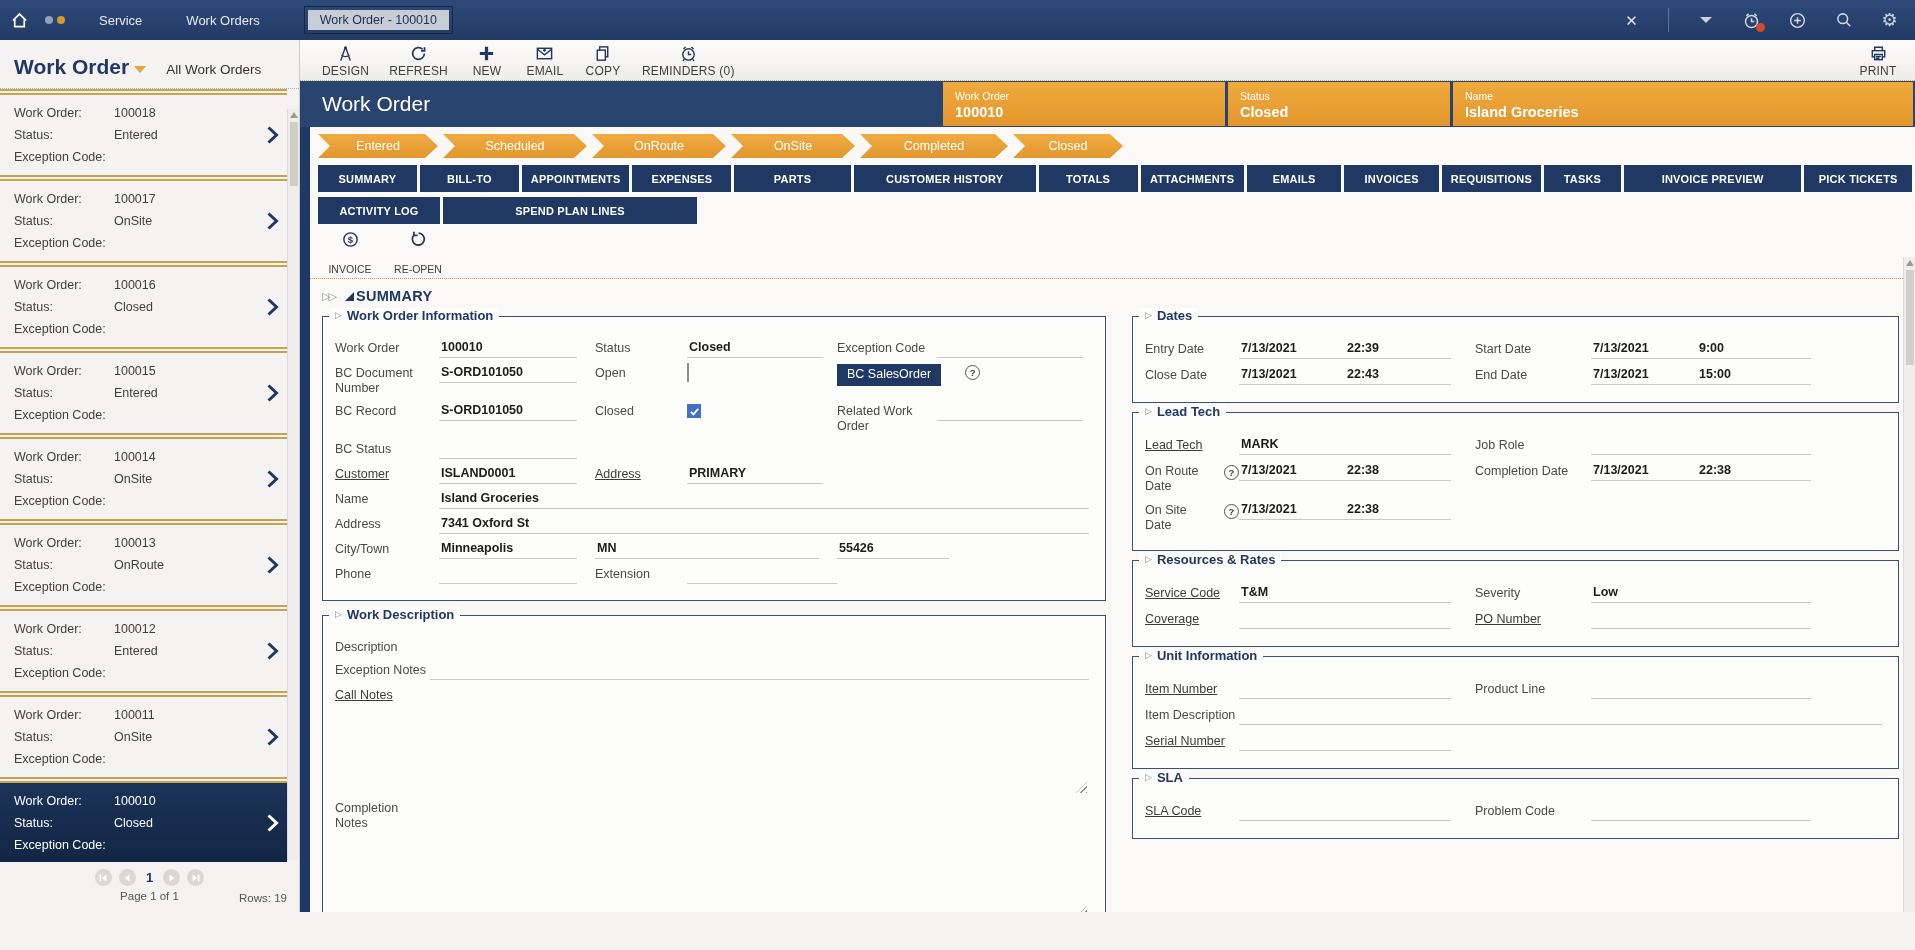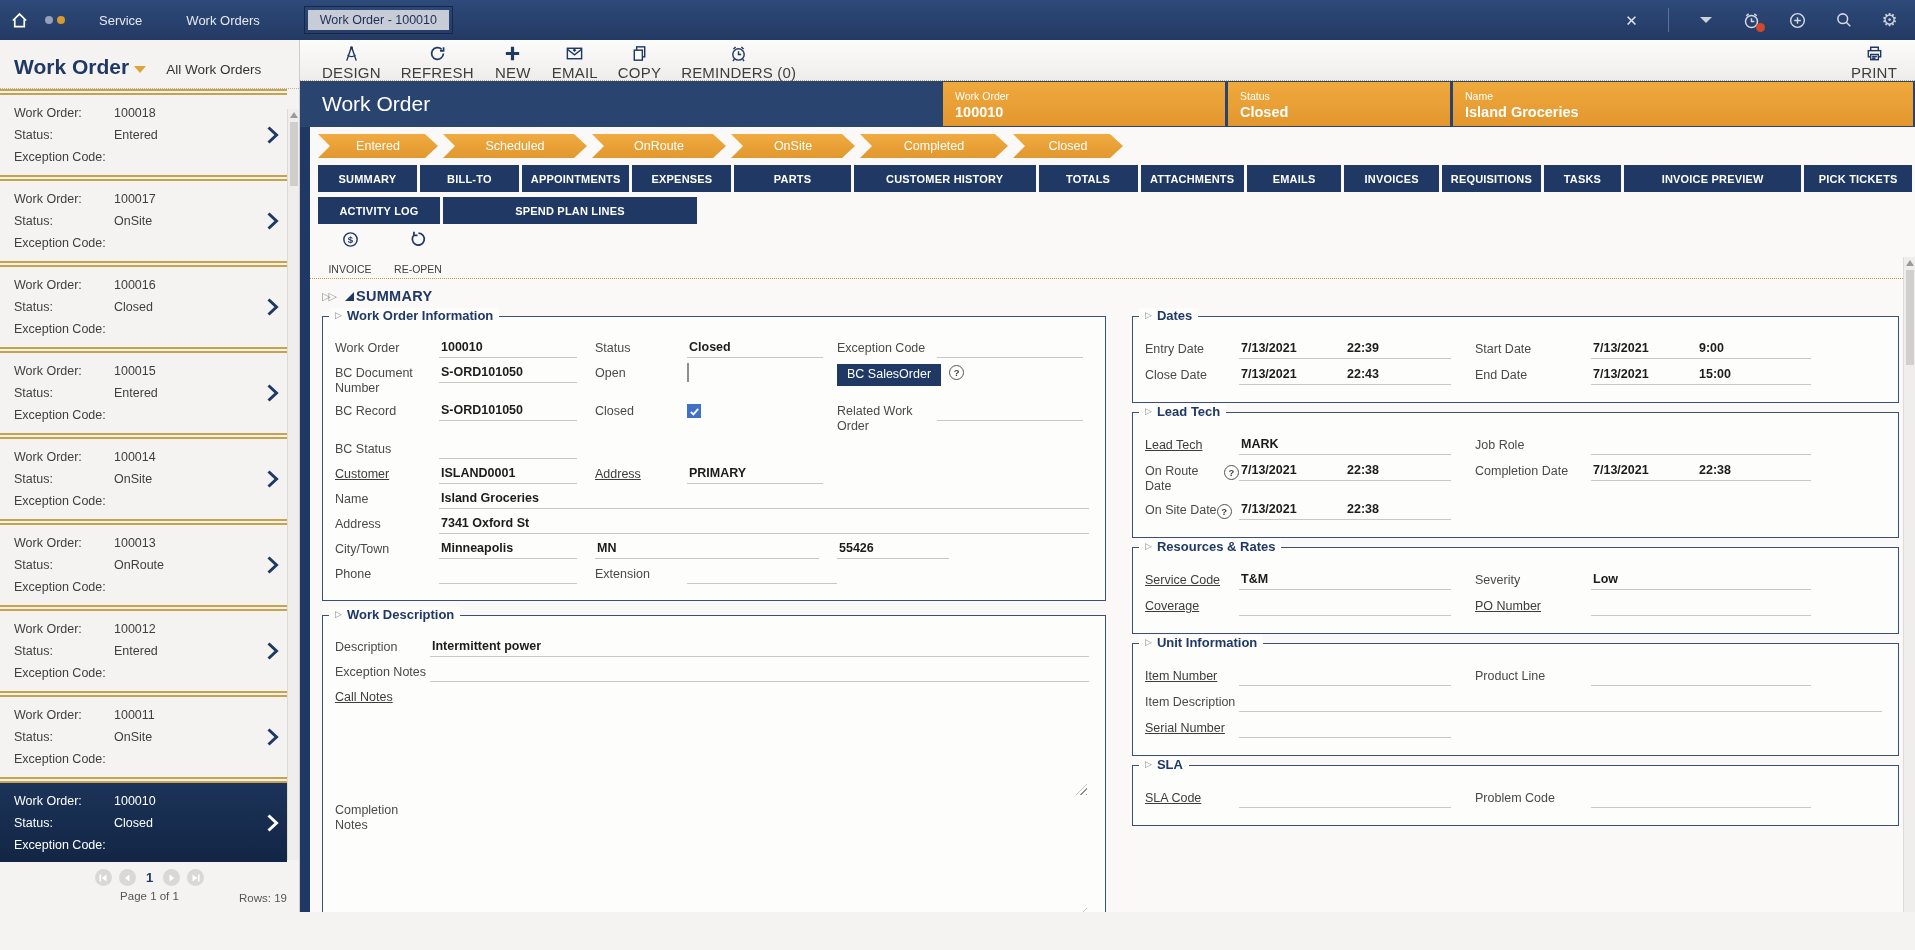--- a/index.html
+++ b/index.html
@@ -48,21 +48,21 @@
 .pager{display:flex;align-items:center;justify-content:center;gap:7px}
 .pcirc{width:17px;height:17px;border-radius:50%;background:#d9d8d5;display:flex;align-items:center;justify-content:center;cursor:pointer}
 .pnum{font-size:13px;font-weight:700;color:#1f3864;margin:0 3px}
 .pinfo{text-align:center;font-size:11.5px;color:#555;margin-top:4px}
 .prows{position:absolute;right:12px;bottom:8px;font-size:11.5px;color:#555}
 
 
 .main{flex:1;display:flex;flex-direction:column;position:relative;background:#faf9f7;min-width:0}
 .toolbar{height:41px;background:linear-gradient(180deg,#fcfcfb,#efedea);border-bottom:1px dotted #b0a98f;display:flex;align-items:flex-start;padding:3px 12px 0 16px;gap:8px;flex:none}
 .tbtn{display:flex;flex-direction:column;align-items:center;min-width:50px;padding:1px 6px;color:#1f3864;cursor:pointer}
-.tbtn .lbl{font-size:15px;color:#3e3e3e;margin-top:1px;letter-spacing:.2px;white-space:nowrap}
+.tbtn .lbl{font-size:12px;color:#3e3e3e;margin-top:1px;letter-spacing:.2px;white-space:nowrap}
 .tb-spacer{flex:1}
 
 .rec-header{height:46px;background:#2a4470;display:flex;align-items:stretch;flex:none}
 .rec-title{color:#fff;font-size:21px;font-weight:400;align-self:center;padding-left:22px;flex:1}
 .badges{display:flex;gap:3px;padding:1px 2px 1px 0}
 .badge{background:linear-gradient(180deg,#efa93d,#e3972e);color:#fff;padding:4px 12px 3px;display:flex;flex-direction:column;justify-content:center;cursor:default}
 .badge .bl{font-size:10.5px}
 .badge .bv{font-size:14.5px;font-weight:600;margin-top:2px}
 .badge.b1{width:282px}.badge.b2{width:222px}.badge.b3{width:460px}
 
@@ -103,21 +103,21 @@
 .c3l{width:100px;flex:none}.c3v{width:146px;flex:none}
 .wst{width:224px;flex:none}
 .spz{width:18px;flex:none}
 .wzip{width:112px;flex:none}
 .wext{width:150px;flex:none}
 .ufwide{flex:1;margin-right:4px}
 .cb{width:14px;height:14px;border:1px solid #8f8f8f;background:#fff;margin-top:2px;cursor:pointer}
 .cb.checked{background:#4170c8;border-color:#4170c8;display:flex;align-items:center;justify-content:center}
 .bc-btn{background:#1f3864;color:#fff;font-size:12.5px;padding:4px 10px;line-height:1.1;cursor:pointer;margin-right:8px}
 .help{width:15px;height:15px;border:1.4px solid #555;border-radius:50%;font-size:9.5px;color:#444;display:inline-flex;align-items:center;justify-content:center;font-weight:700;flex:none;margin-top:1px;cursor:pointer}
-.inline-l{display:flex;gap:0;align-items:flex-start}
+.inline-l{display:flex;gap:16px;align-items:flex-start}
 
 .wd-l{width:95px;flex:none}
 .wd-v140{width:140px;flex:none}
 .notes-area{position:relative;height:88px;margin:2px 6px 0 0}
 .grip{position:absolute;right:0;bottom:0;width:11px;height:11px;background:repeating-linear-gradient(135deg,transparent 0 2.5px,#8f8f8f 2.5px 4px);clip-path:polygon(100% 0,100% 100%,0 100%);cursor:nwse-resize}
 .comp-row{display:flex;align-items:flex-start;margin-top:6px}
 .comp-area{position:relative;flex:1;height:118px;margin-right:6px}
 
 .d-row{display:flex;align-items:flex-start;margin:7px 0}
 .dl{width:94px;flex:none}
@@ -645,21 +645,20 @@
           </div>
 
           <div class="panel" style="margin-top:14px;height:346px">
             <div class="panel-title">
                 <span class="pt-tri">▷</span>
                 <span class="pt-text">Work Description</span>
               </div>
 
             <div class="wi-row">
               <span class="fl wd-l">Description</span>
-              <span class="uf ufwide">Intermittent power</span>
             </div>
             <div class="wi-row">
               <span class="fl wd-l">Exception Notes</span>
               <span class="uf ufwide"></span>
             </div>
             <div class="wi-row" style="margin-bottom:0">
               <span class="fl link wd-l">Call Notes</span>
             </div>
             <div class="notes-area">
               <span class="grip"></span>

